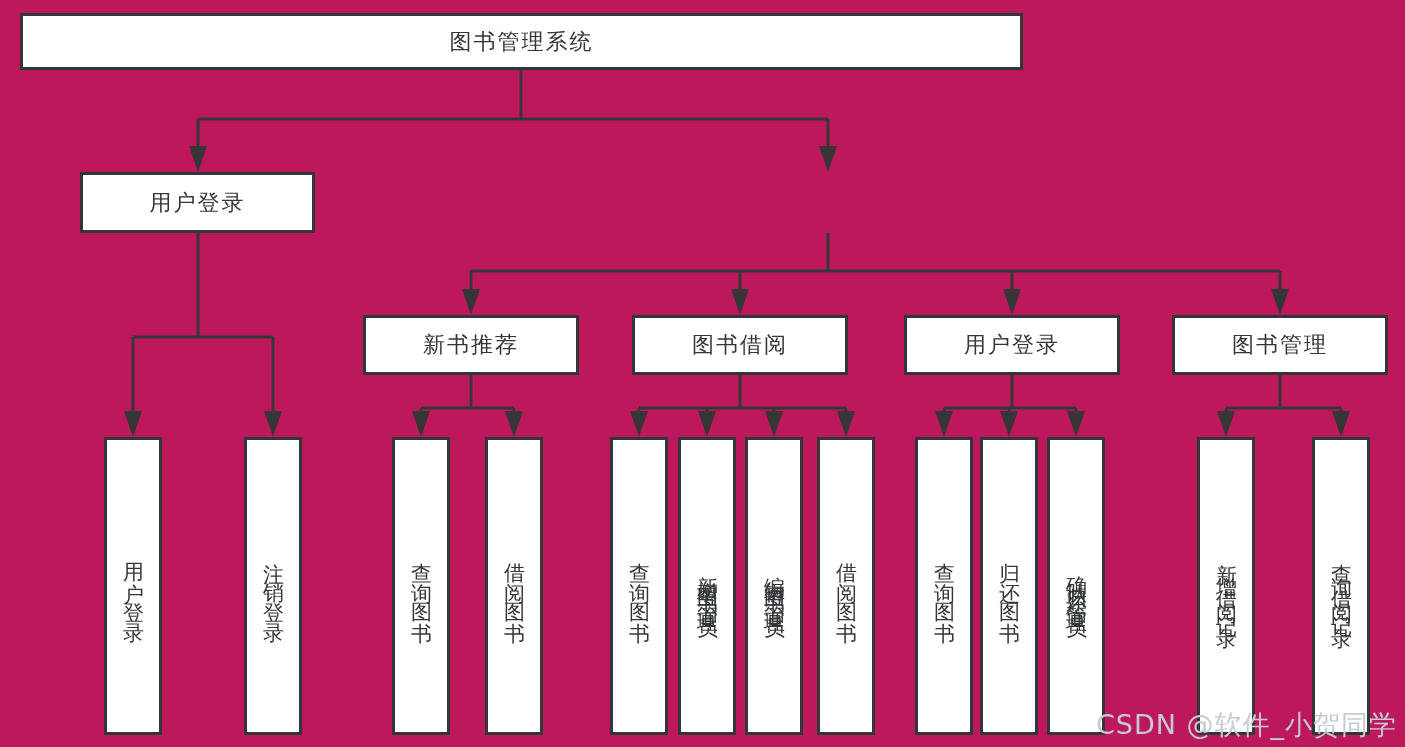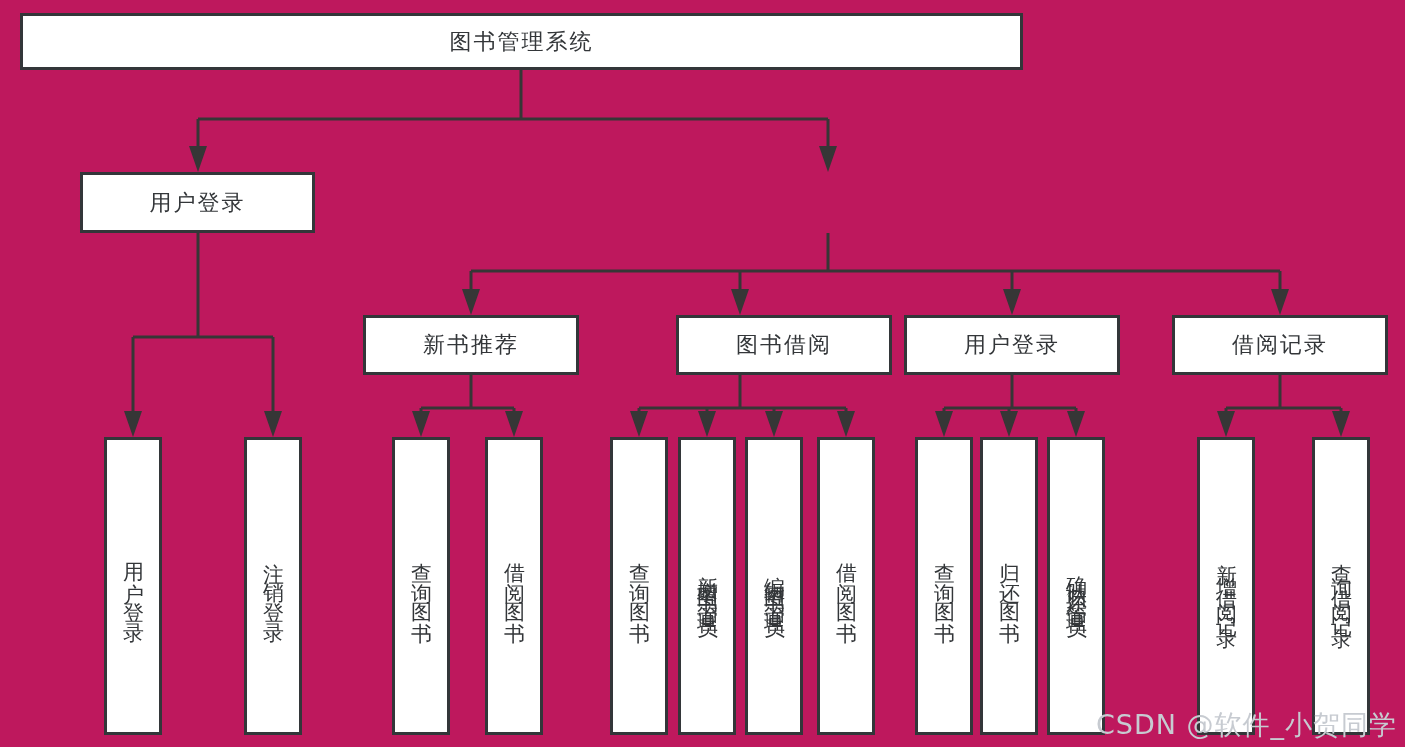--- a/index.html
+++ b/index.html
@@ -108,28 +108,28 @@
     <span>图书管理系统</span>
   </div>
 
   <div class="node hbox lvl2-box" style="left:80px;">
     <span>用户登录</span>
   </div>
 
   <div class="node hbox lvl3-box" style="left:363px;">
     <span>新书推荐</span>
   </div>
-  <div class="node hbox lvl3-box" style="left:632px;margin-left:44px;">
+  <div class="node hbox lvl3-box" style="left:632px;">
     <span>图书借阅</span>
   </div>
   <div class="node hbox lvl3-box" style="left:904px;">
     <span>用户登录</span>
   </div>
   <div class="node hbox lvl3-box" style="left:1172px;">
-    <span>借阅记录</span>
+    <span>图书管理</span>
   </div>
 
   <div class="node leaf-box pitch-s4" style="left:104px;">
     <span>用户登录</span>
   </div>
   <div class="node leaf-box pitch-s4" style="left:244px;">
     <span>注销登录</span>
   </div>
   <div class="node leaf-box pitch-s4" style="left:392px;">
     <span>查询图书</span>

